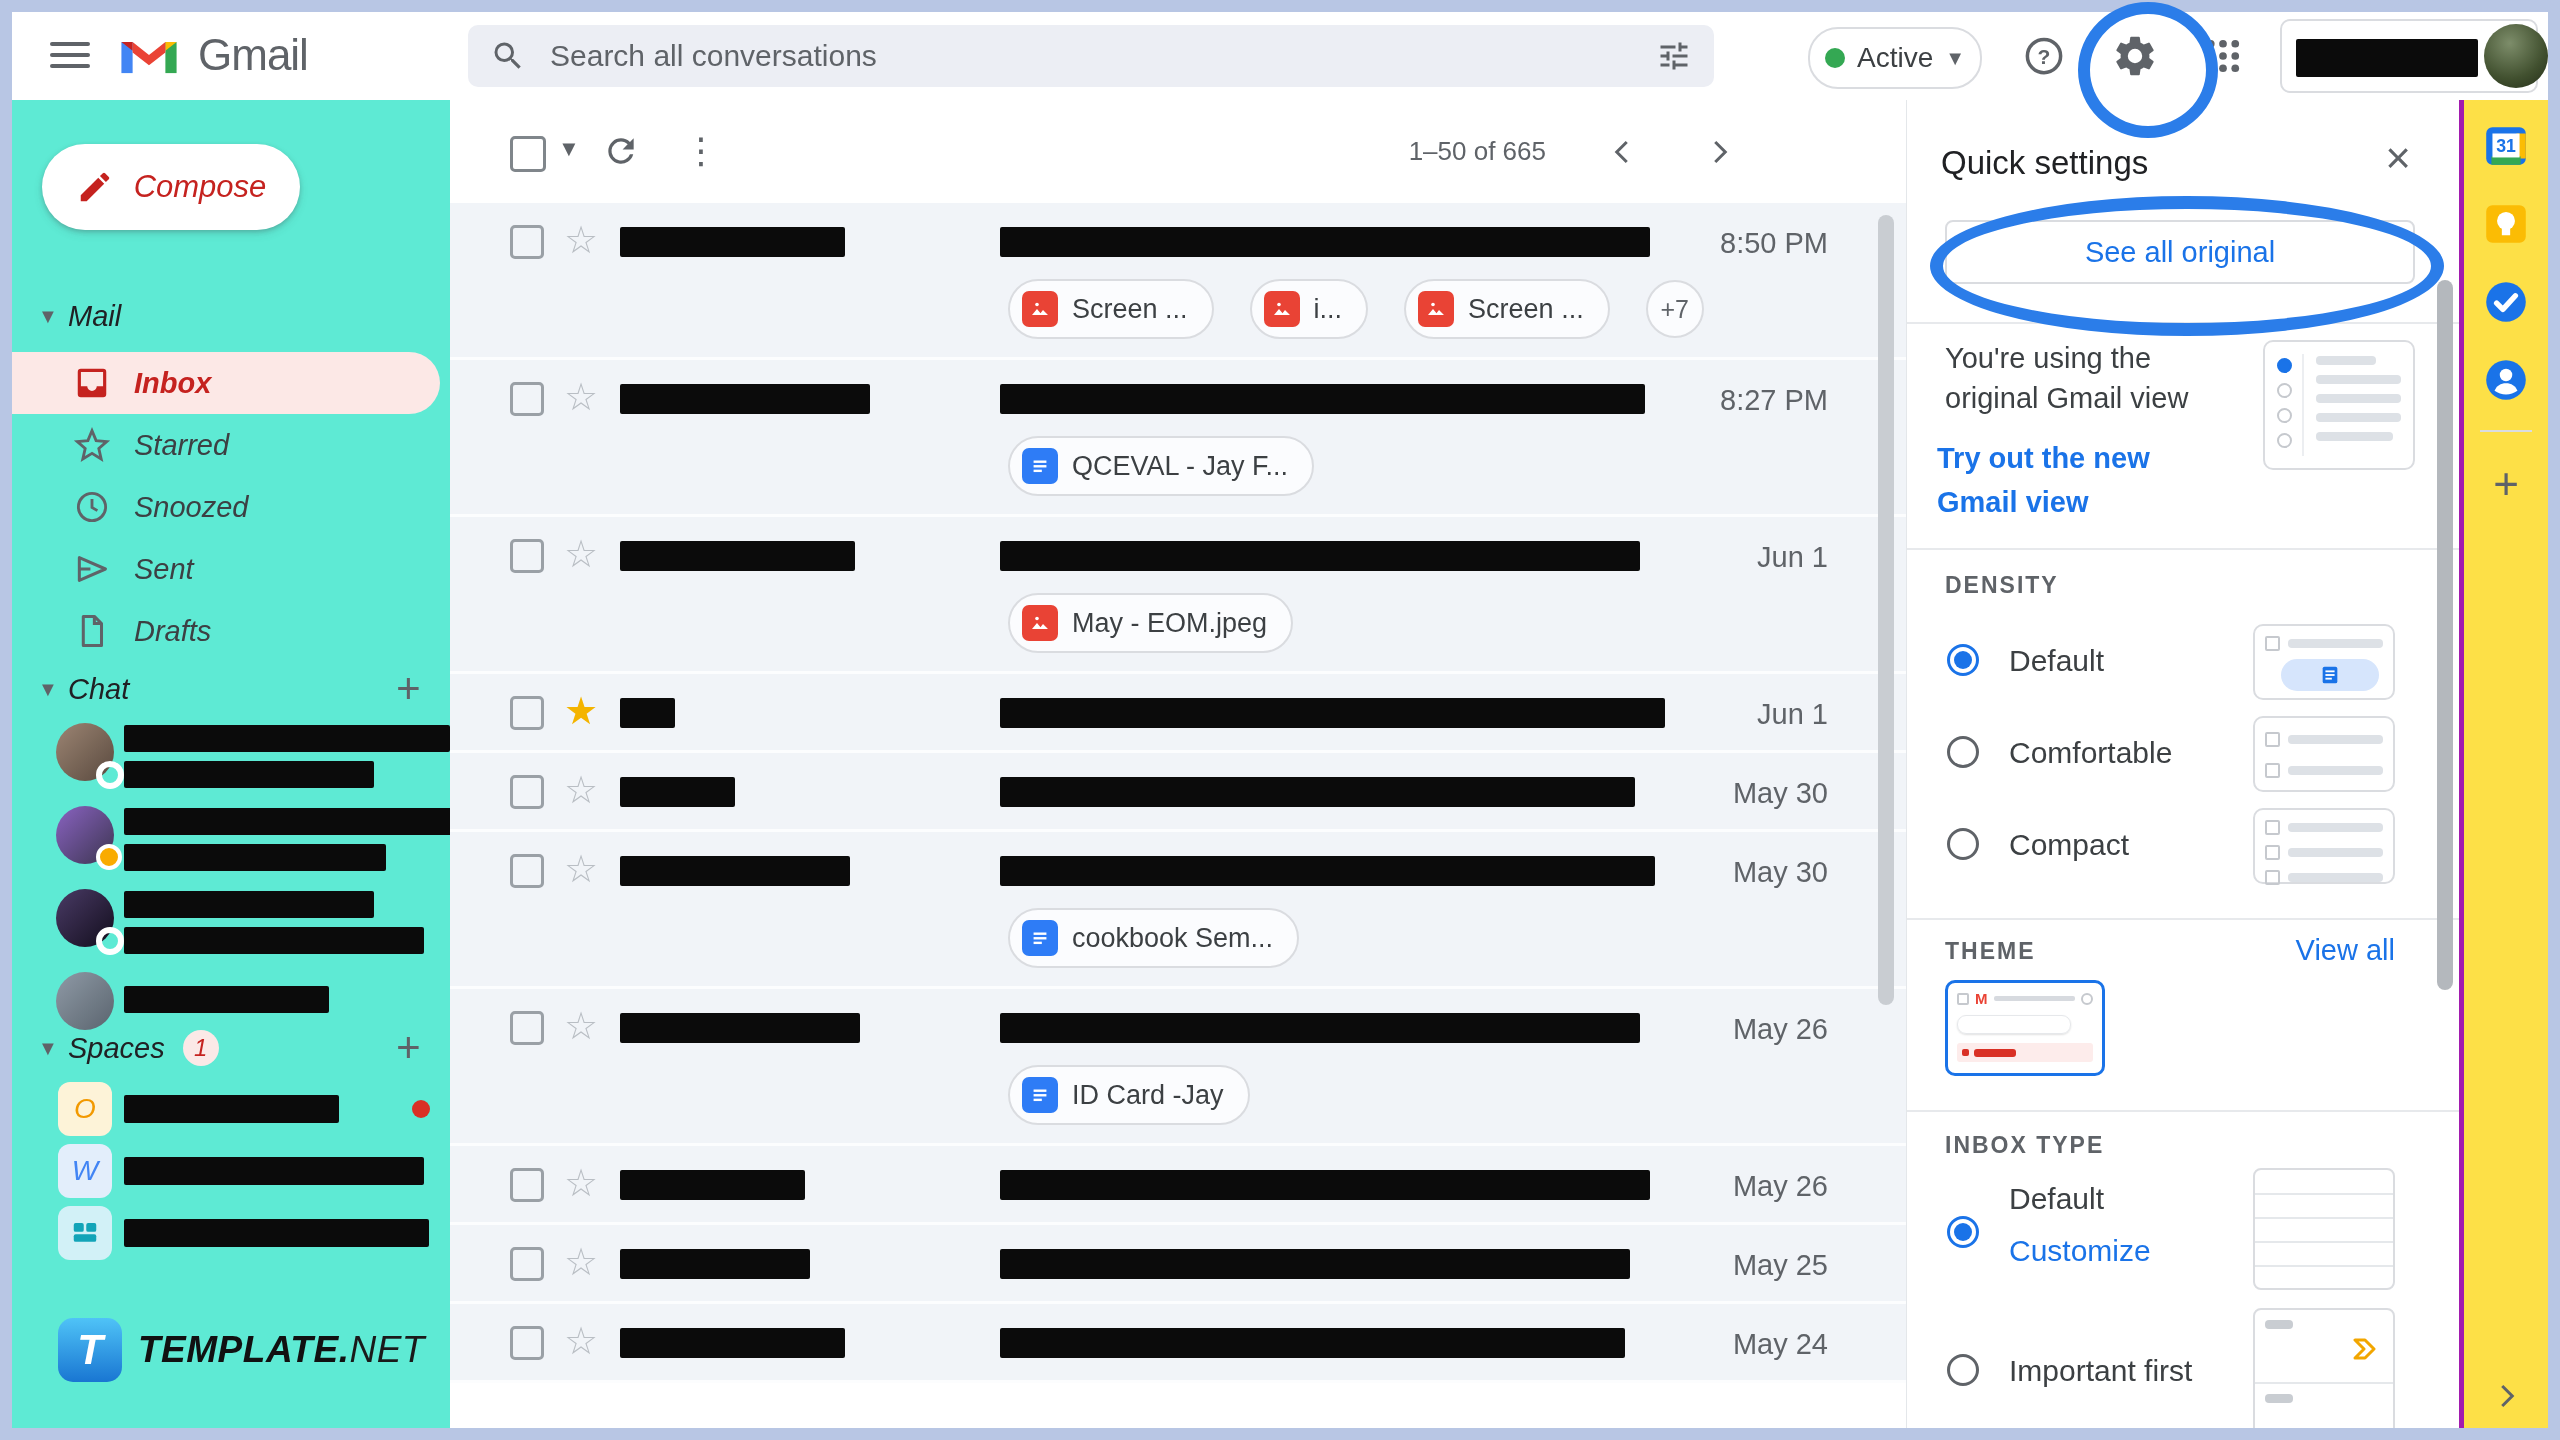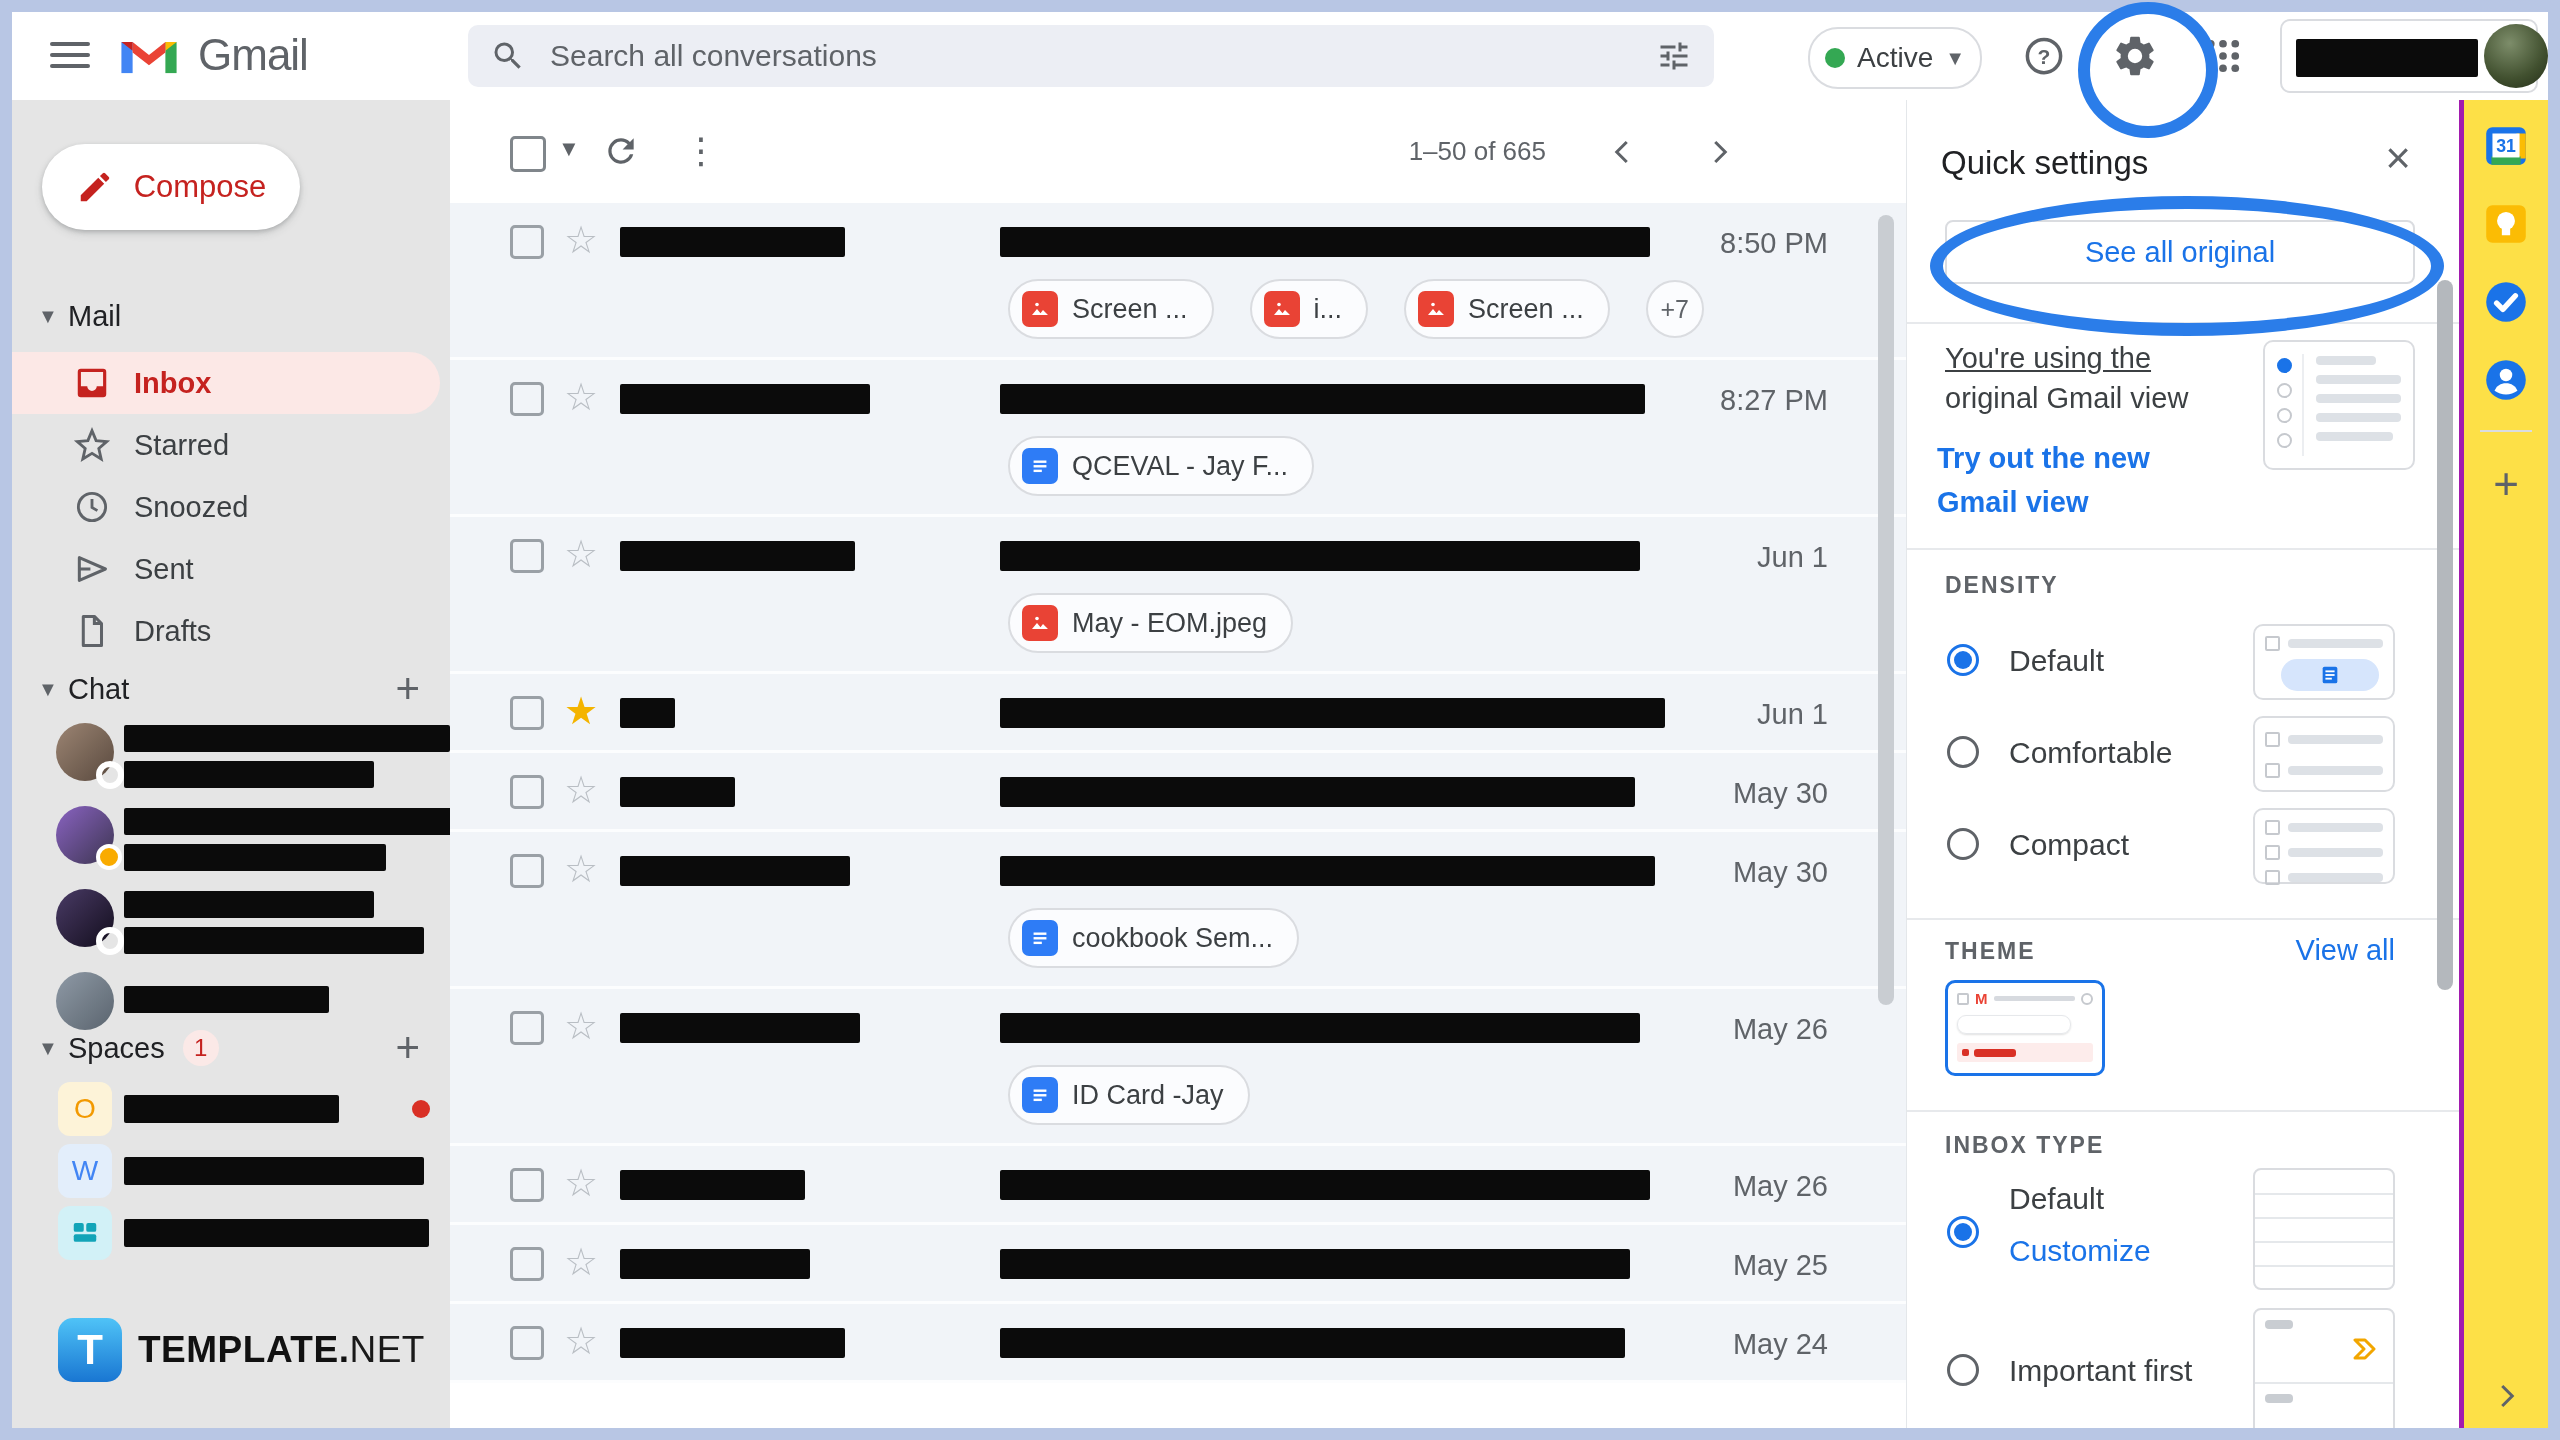--- a/index.html
+++ b/index.html
@@ -25,21 +25,21 @@
   .status-chip .lbl{font-size:28px;color:#3c4043;}
   .status-chip .caret{font-size:20px;color:#5f6368;}
   .tb-ic{position:absolute;top:19px;width:50px;height:50px;display:flex;align-items:center;justify-content:center;cursor:pointer;}
   .profile{position:absolute;left:2268px;top:7px;width:258px;height:74px;border:2px solid #dadce0;
     border-radius:10px;box-sizing:border-box;background:#fff;}
   .profile .redact{position:absolute;left:14px;top:18px;width:182px;height:38px;background:#0b0b0b;border-radius:2px;}
   .avatar-photo{position:absolute;right:-12px;top:3px;width:64px;height:64px;border-radius:50%;
     background:radial-gradient(circle at 40% 30%,#7d8d6a,#41502f 60%,#232d18);}
   
   .appbody{flex:1;display:flex;min-height:0;}
-  .sidebar{flex:0 0 438px;background:#e5e5e5;position:relative;}
+  .sidebar{flex:0 0 438px;background:#5eead4;position:relative;font-style:italic;}
   .listpane{flex:0 0 1456px;background:#fff;position:relative;display:flex;flex-direction:column;}
   .qs{flex:0 0 552px;border-left:1px solid #e4e7ea;background:#fff;position:relative;}
   .strip{flex:1;border-left:5px solid #a21caf;background:#fde047;position:relative;}
   
   .compose{position:absolute;left:30px;top:44px;width:258px;height:86px;background:#fff;border-radius:43px;
     box-shadow:0 2px 4px rgba(60,64,67,.25),0 4px 10px rgba(60,64,67,.12);display:flex;align-items:center;
     justify-content:center;gap:20px;cursor:pointer;}
   .compose .clbl{font-size:31px;color:#c5221f;font-weight:500;}
   .sec-head{position:absolute;left:0;width:100%;height:52px;display:flex;align-items:center;}
   .sec-caret{margin-left:26px;font-size:20px;color:#5f6368;width:30px;}
@@ -537,21 +537,21 @@
             </div>
           </div>
         <div class="list-scroll"></div>
       </section>
 
       <aside class="qs">
         <div class="qs-title">Quick settings</div>
         <div class="qs-close">×</div>
         <button class="qs-seeall" style="border:2px solid #dadce0;">See all original</button>
         <div class="qs-div" style="top:222px;"></div>
-        <div class="qs-note" style="top:238px;text-decoration:underline;">You're using the</div>
+        <div class="qs-note" style="top:238px;">You're using the</div>
         <div class="qs-note" style="top:278px;">original Gmail view</div>
         <div class="nv-card">
           <div class="nv-dots">
               <span class="nv-dot b"></span>
               <span class="nv-dot"></span>
               <span class="nv-dot"></span>
               <span class="nv-dot"></span>
             </div>
           <div class="nv-lines">
               <span class="mc-line" style="width:70%;"></span>

